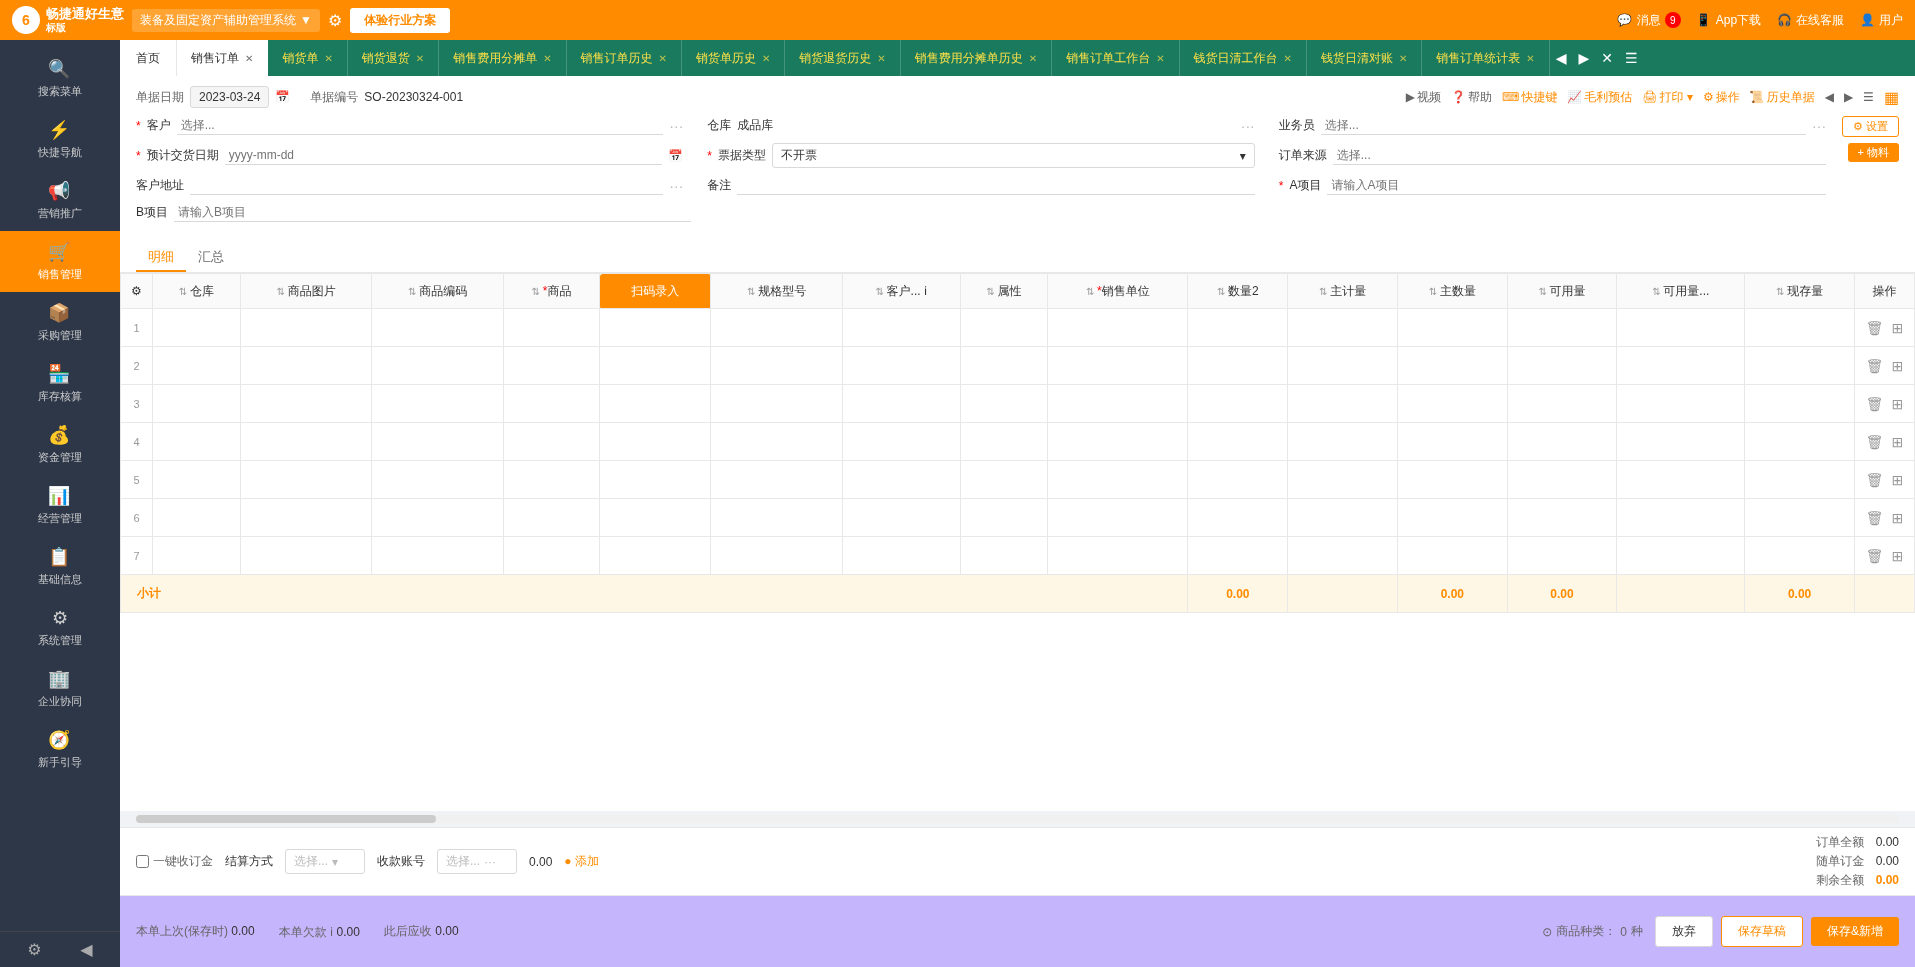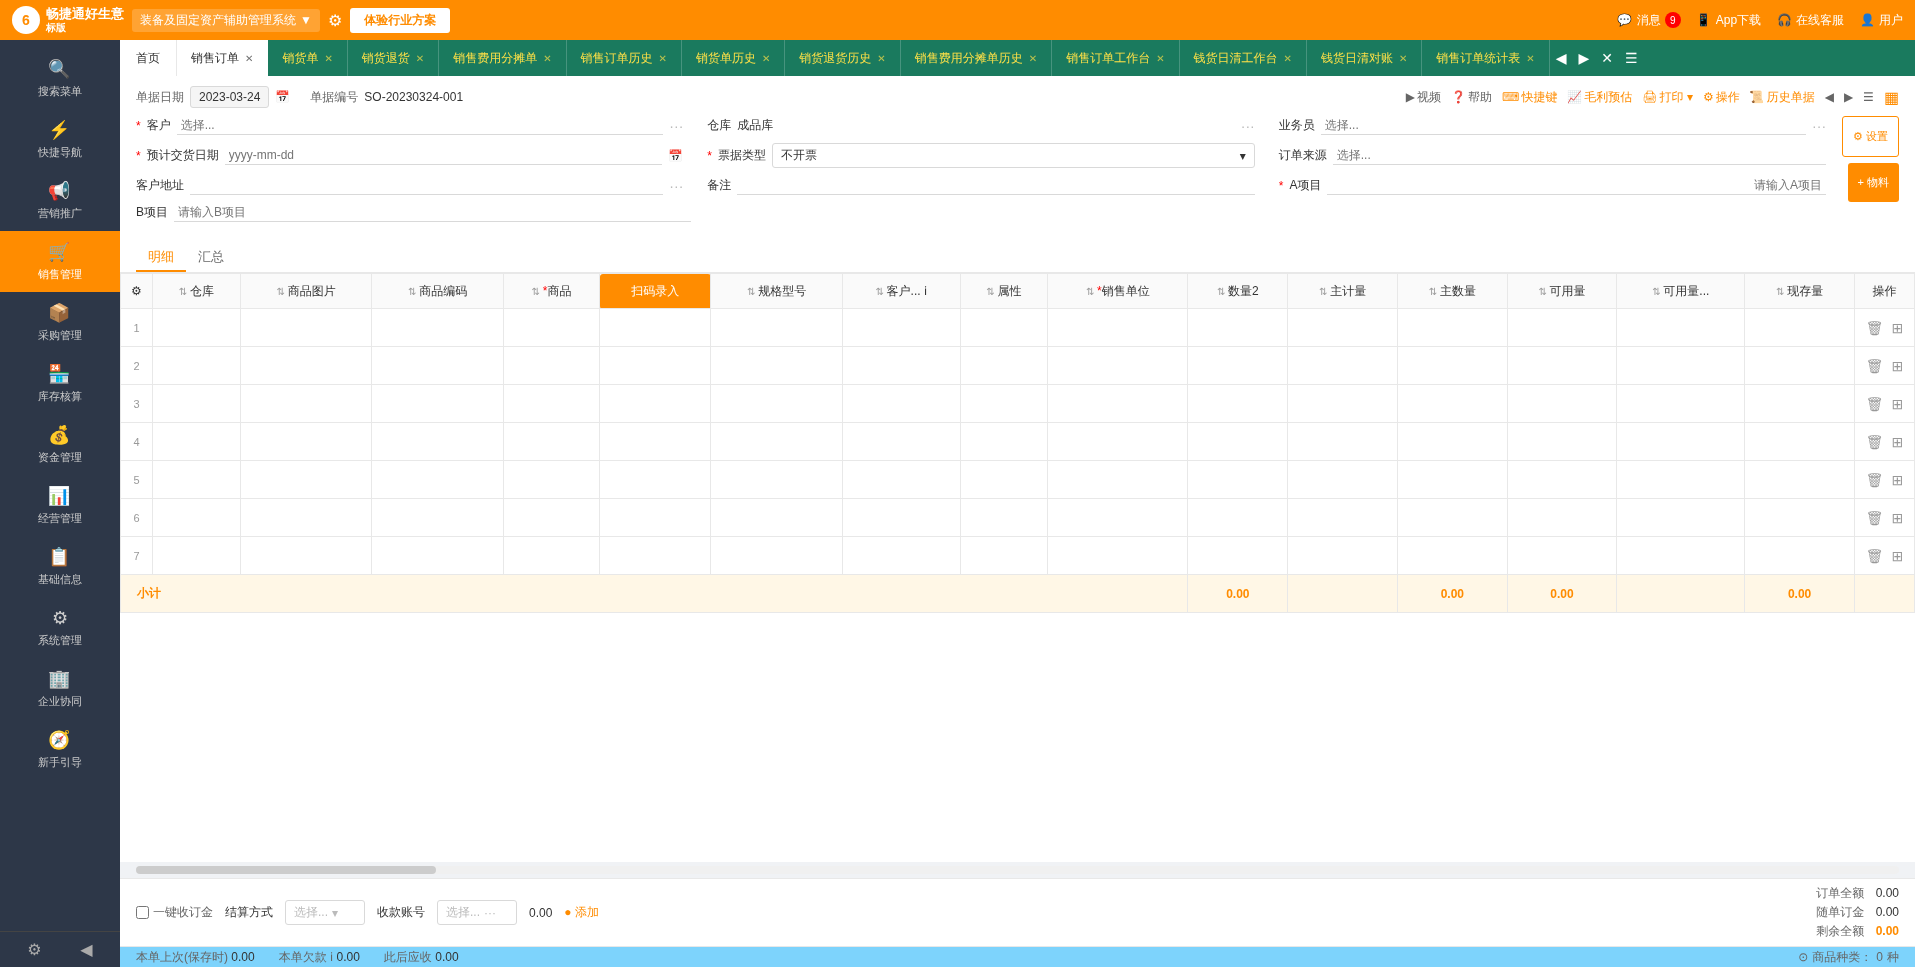--- a/index.html
+++ b/index.html
@@ -35,42 +35,42 @@
 
     
     .tab-bar { height: 36px; background: #1a7a5e; display: flex; align-items: center; overflow: hidden; flex-shrink: 0; }
     .tab-item { padding: 0 14px; height: 36px; display: flex; align-items: center; color: #fde047; font-size: 12px; cursor: pointer; white-space: nowrap; border-right: 1px solid rgba(255,255,255,0.2); gap: 4px; flex-shrink: 0; }
     .tab-item.active { background: #fff; color: #333; }
     .tab-item .close-x { font-size: 10px; opacity: 0.7; margin-left: 2px; }
     .tab-nav-btn { color: #fff; background: none; border: none; cursor: pointer; padding: 0 6px; font-size: 14px; height: 36px; }
     .form-field { display: flex; align-items: center; gap: 6px; }
     .form-field label { color: #666; font-size: 12px; white-space: nowrap; }
     .dots-btn { color: #bbb; cursor: pointer; font-size: 14px; }
-    .right-panel-btn { background: #ff8c00; color: #fff; border: none; padding: 12px 10px; font-size: 11px; border-radius: 3px; cursor: pointer; white-space: nowrap; }
+    .right-panel-btn { background: #ff8c00; color: #fff; border: none; padding: 2px 10px; font-size: 11px; border-radius: 3px; cursor: pointer; white-space: nowrap; }
 
     
     .detail-tabs { display: flex; align-items: center; padding: 6px 16px 0; background: #fff; border-bottom: 1px solid #e8e8e8; flex-shrink: 0; }
     .detail-tab { padding: 4px 12px; cursor: pointer; font-size: 13px; color: #666; border-bottom: 2px solid transparent; }
     .detail-tab.active { color: #ff8c00; border-bottom: 2px solid #ff8c00; font-weight: normal; }
 
     
     .table-wrapper { flex: 1; overflow: auto; background: #fff; }
     .data-table { width: 100%; border-collapse: collapse; font-size: 12px; }
     .data-table th { background: #fafafa; padding: 8px 6px; text-align: center; border: 1px solid #e8e8e8; font-weight: normal; color: #333; white-space: nowrap; position: sticky; top: 0; z-index: 10; }
     .data-table th .required-star { color: #f00; }
     .data-table td { padding: 6px; text-align: center; border: 1px solid #e8e8e8; height: 38px; color: #333; }
     .row-num { color: #999; font-size: 11px; }
     .col-ops { display: flex; align-items: center; justify-content: center; gap: 4px; }
     .op-icon-btn { background: none; border: none; cursor: pointer; color: #999; font-size: 14px; padding: 2px; }
     .subtotal-row td { background: #fff7e6; font-weight: bold; color: #ff8c00; }
     .subtotal-label { color: #ff8c00; font-weight: bold; }
     .subtotal-val { color: #ff8c00; font-weight: bold; }
 
     
-    .bottom-area { background: #7dd3fc; border-top: 1px solid #e8e8e8; padding: 1px 16px; display: flex; align-items: center; justify-content: space-between; flex-shrink: 0; }
+    .bottom-area { background: #c4b5fd; border-top: 1px solid #e8e8e8; padding: 20px 16px; display: flex; align-items: center; justify-content: space-between; flex-shrink: 0; }
     .bottom-left { display: flex; align-items: center; gap: 24px; font-size: 12px; color: #666; }
     .bottom-left .val { color: #333; }
     .bottom-right { display: flex; align-items: center; gap: 12px; }
     .footer-btns { display: flex; gap: 8px; align-items: center; }
     .btn-discard { border: 1px solid #d9d9d9; background: #fff; color: #333; padding: 6px 16px; border-radius: 3px; cursor: pointer; font-size: 12px; }
     .btn-save-draft { border: 1px solid #ff8c00; background: #fff; color: #ff8c00; padding: 6px 16px; border-radius: 3px; cursor: pointer; font-size: 12px; }
     .btn-save-new { background: #ff8c00; color: #fff; border: none; padding: 6px 16px; border-radius: 3px; cursor: pointer; font-size: 12px; }
 
     
     .scroll-track { height: 8px; background: #f0f0f0; border-radius: 4px; margin: 4px 16px; flex-shrink: 0; }
@@ -323,21 +323,21 @@
                 <input type="text" style="flex: 1 1 0%; border-top: none; border-right: none; border-left: none; border-image: initial; border-bottom: 1px solid rgb(217, 217, 217); padding: 2px 4px; font-size: 12px; outline: none;">
                 <span class="dots-btn">···</span>
               </div>
               <div style="display:flex; align-items:center; gap:6px; flex:1;">
                 <label>备注</label>
                 <input type="text" style="flex: 1 1 0%; border-top: none; border-right: none; border-left: none; border-image: initial; border-bottom: 1px solid rgb(217, 217, 217); padding: 2px 4px; font-size: 12px; outline: none;">
               </div>
               <div style="display:flex; align-items:center; gap:6px; flex:1;">
                 <span style="color:#f00;">*</span>
                 <label>A项目</label>
-                <input type="text" style="flex: 1 1 0%; border-top: none; border-right: none; border-left: none; border-image: initial; border-bottom: 1px solid rgb(217, 217, 217); padding: 2px 4px; font-size: 12px; outline: none; color: rgb(187, 187, 187); text-align: right;" placeholder="请输入A项目">
+                <input type="text" style="flex: 1 1 0%; border-top: none; border-right: none; border-left: none; border-image: initial; border-bottom: 1px solid rgb(217, 217, 217); padding: 2px 4px; font-size: 12px; outline: none; color: rgb(187, 187, 187);" placeholder="请输入A项目">
               </div>
             </div>
 
             <div style="display:flex; align-items:center; gap:24px;">
               <div style="display:flex; align-items:center; gap:6px; flex:1;">
                 <label>B项目</label>
                 <input type="text" style="flex: 1 1 0%; border-top: none; border-right: none; border-left: none; border-image: initial; border-bottom: 1px solid rgb(217, 217, 217); padding: 2px 4px; font-size: 12px; outline: none; color: rgb(187, 187, 187);" placeholder="请输入B项目">
               </div>
               <div style="flex:2;"></div>
             </div>
@@ -620,18 +620,23 @@
             <span class="val">0.00</span>
           </span>
         </div>
         <div class="bottom-right">
           <div style="font-size:12px; color:#666; display:flex; align-items:center; gap:4px;">
             <span>⊙</span>
             <span>商品种类：</span>
             <span>0</span>
             <span>种</span>
           </div>
+          <div class="footer-btns">
+            <button class="btn-discard">放弃</button>
+            <button class="btn-save-draft">保存草稿</button>
+            <button class="btn-save-new">保存&amp;新增</button>
+          </div>
         </div>
       </div>
 
     </div>
   </div>
 </div>
 
 </body></html>

